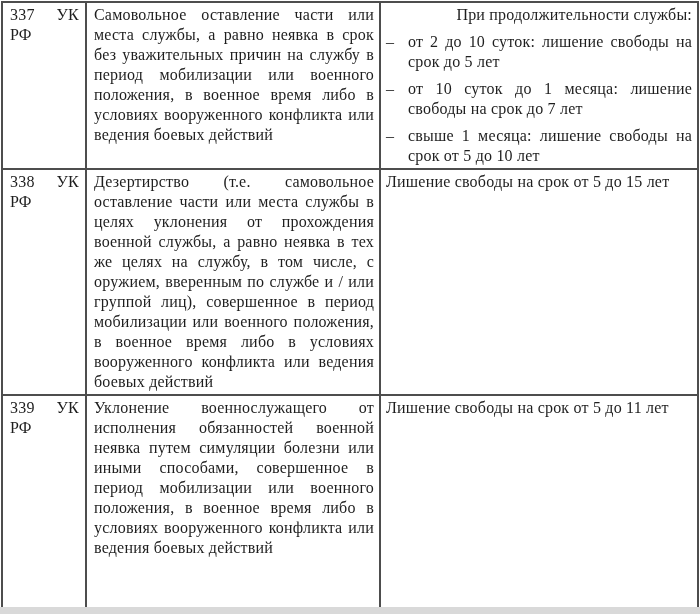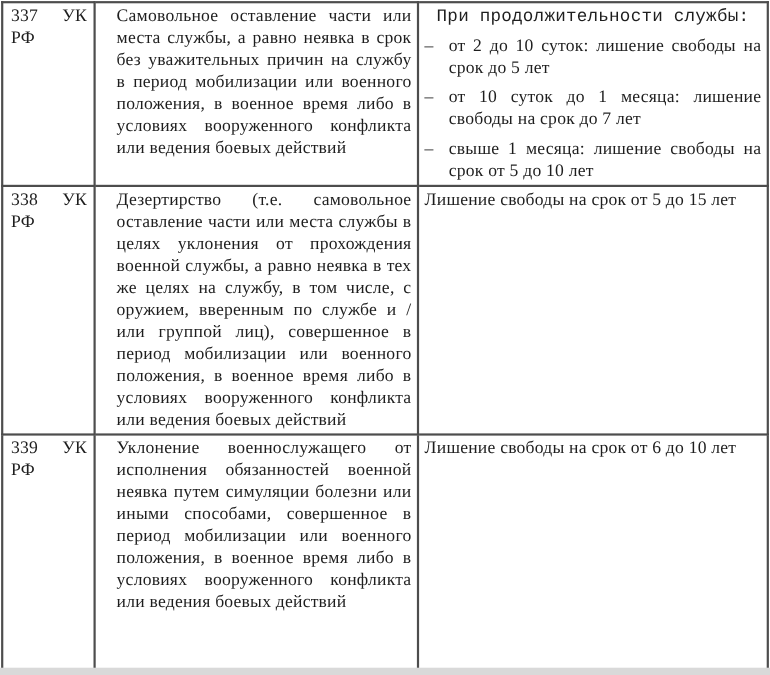--- a/index.html
+++ b/index.html
@@ -25,23 +25,23 @@
     font-size: 16px;
     line-height: 20px;
     letter-spacing: 0.2px;
   }
   td.c-article { padding: 2px 6px 2px 7px; border-radius: 10px; }
   td.c-offense { padding: 2px 5px 2px 7px; }
   td.c-punish  { padding: 2px 5px 2px 5px; }
   tr.row-337 td { height: 165px; }
   tr.row-338 td { height: 185px; }
   tr.row-339 td { height: 226px; }
-  .just { text-align: justify; margin-left: 12px; }
+  .just { text-align: justify; }
   .article-no { text-align: justify; }
-  .p-header { text-align: center; font-family: Liberation Mono, monospace; }
+  .p-header { text-align: right; }
   .p-item { display: flex; margin-top: 7px; }
   .p-item .dash {
     flex: 0 0 22px;
     width: 22px;
     text-align: left;
   }
   .p-item .p-text {
     flex: 1 1 auto;
     text-align: justify;
   }
@@ -98,19 +98,19 @@
         </td>
       </tr>
       <tr class="row-339">
         <td class="c-article">
           <div class="article-no">339 УК РФ</div>
         </td>
         <td class="c-offense">
           <div class="just">Уклонение военнослужащего от исполнения обязанностей военной неявка путем симуляции болезни или иными способами, совершенное в период мобилизации или военного положения, в военное время либо в условиях вооруженного конфликта или ведения боевых действий</div>
         </td>
         <td class="c-punish">
-          <div>Лишение свободы на срок от 6 до 10 лет</div>
+          <div>Лишение свободы на срок от 5 до 11 лет</div>
         </td>
       </tr>
     </tbody>
   </table>
   <div class="bottom-strip"></div>
 </div>
 
 </body></html>

